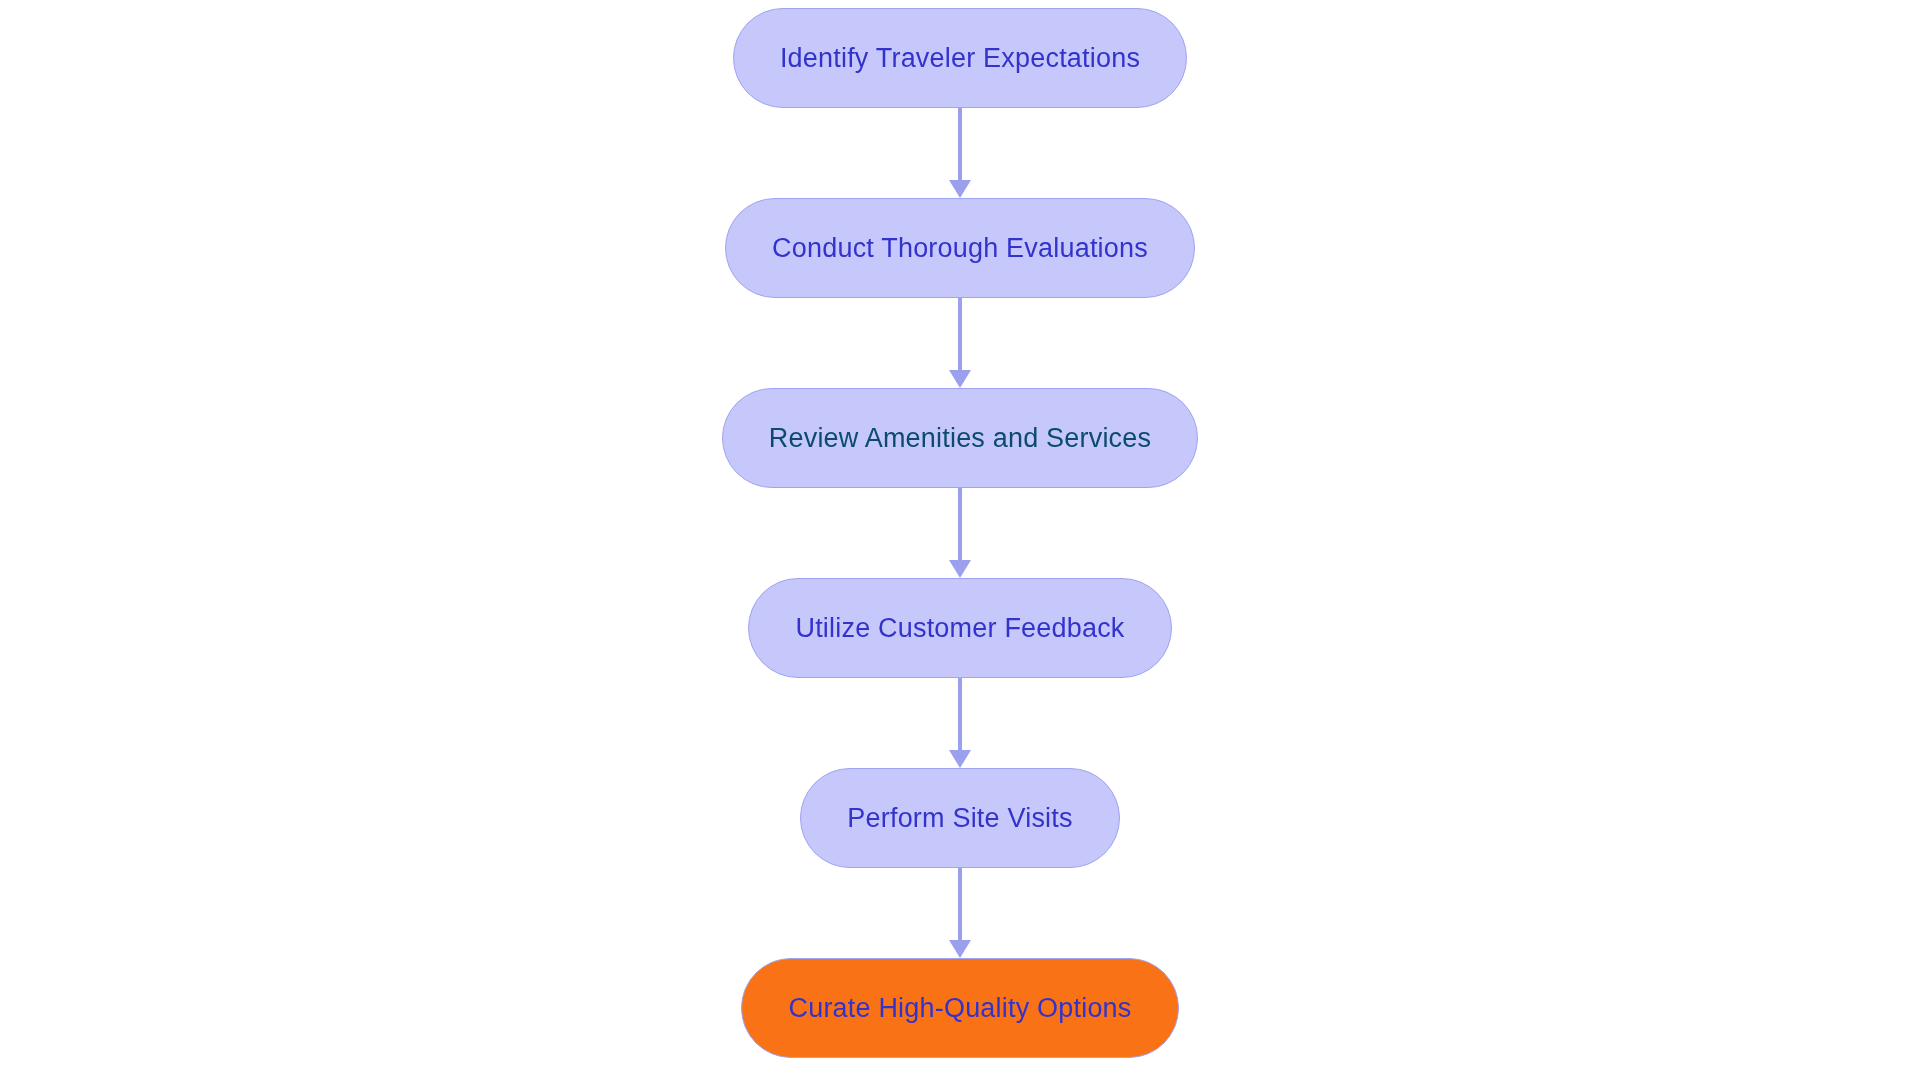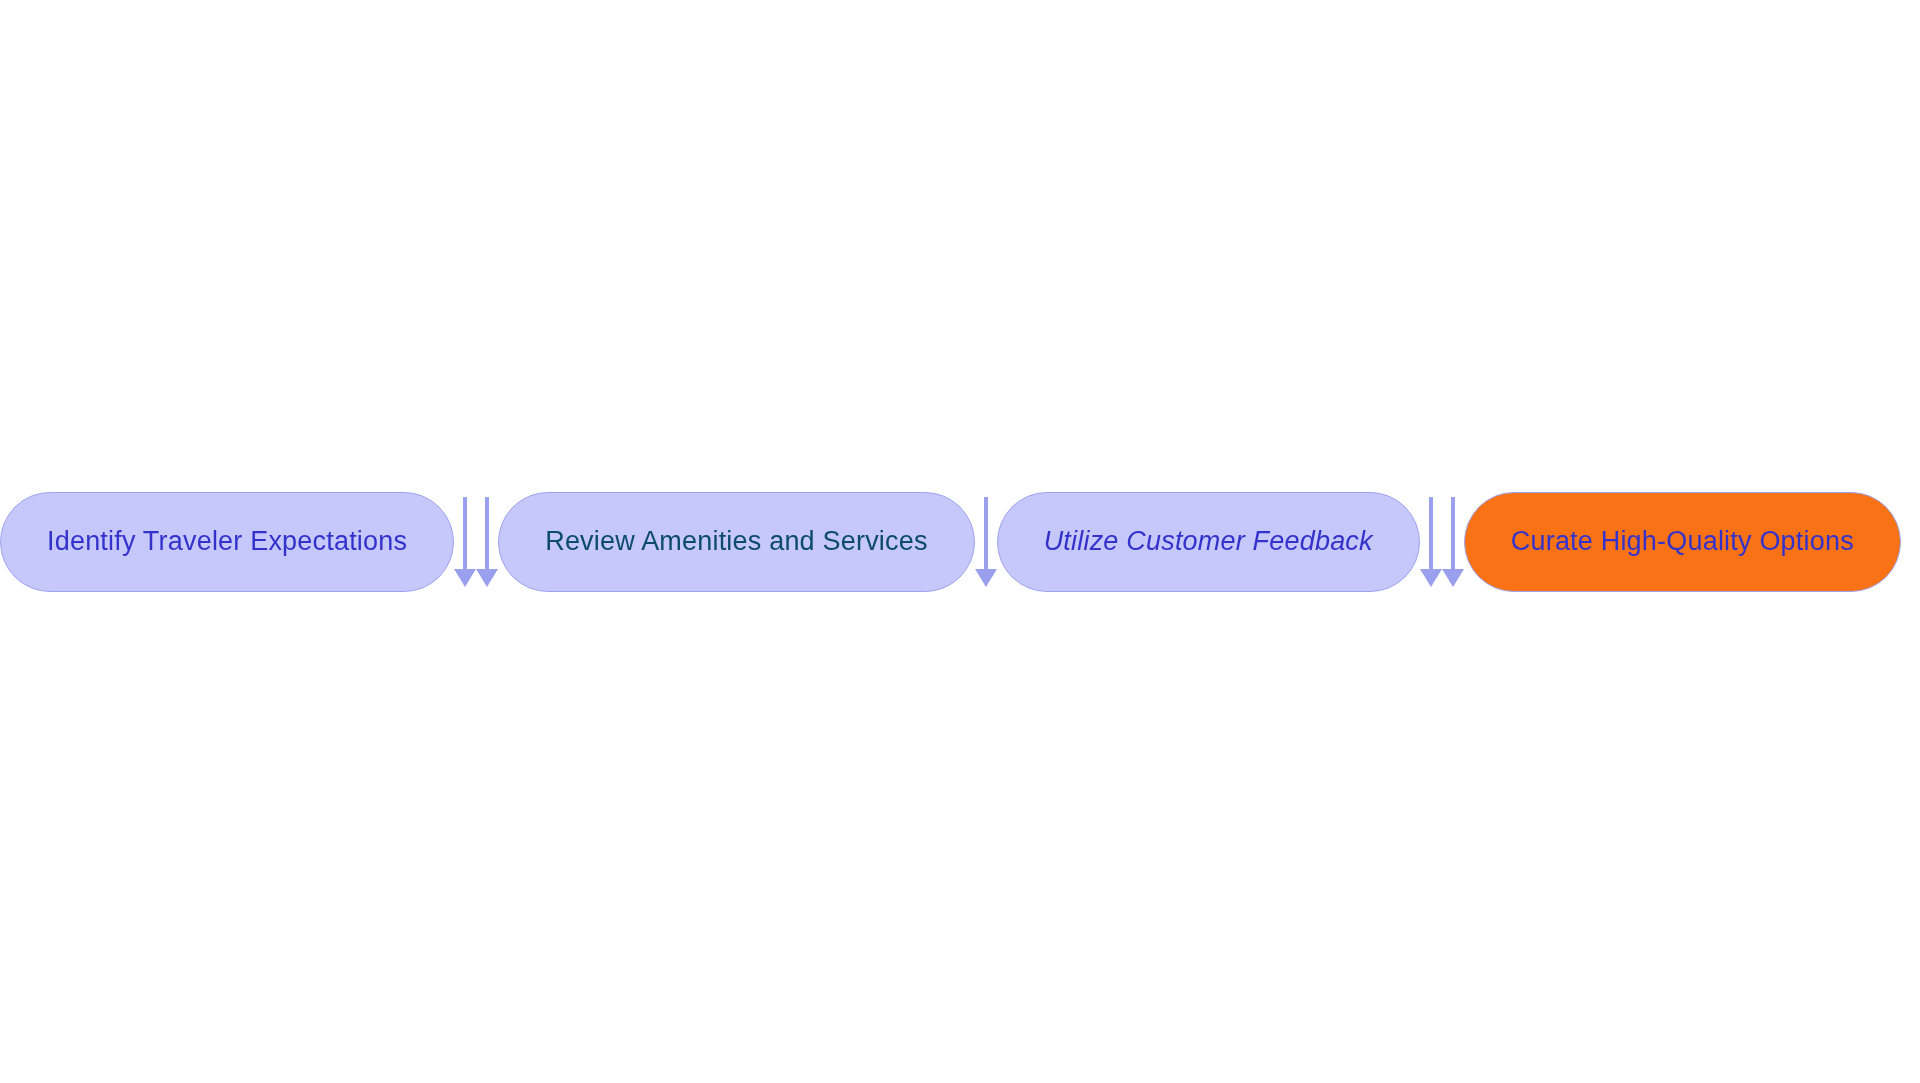--- a/index.html
+++ b/index.html
@@ -13,21 +13,21 @@
     overflow: hidden;
     font-family: "Liberation Sans", sans-serif;
   }
 
   #flowchart {
     position: relative;
     width: 1920px;
     height: 1083px;
     background: #ffffff;
     display: flex;
-    flex-direction: row;
+    flex-direction: column;
     align-items: center;
   }
 
   .node {
     box-sizing: border-box;
     height: 100px;
     border-radius: 50px;
     background: #c6c8fb;
     border: 1px solid #9fa4f0;
     color: #3333cc;
@@ -81,44 +81,50 @@
 
   <div class="node" style="background: rgb(198, 200, 251); border-color: rgb(159, 164, 240); color: rgb(51, 51, 204);">
     <span>Identify Traveler Expectations</span>
   </div>
 
   <div class="connector">
     <span class="shaft" style="background: rgb(154, 160, 238);"></span>
     <span class="head" style="border-top-color: rgb(154, 160, 238);"></span>
   </div>
 
+  <div class="node" style="background: rgb(198, 200, 251); border-color: rgb(159, 164, 240); color: rgb(51, 51, 204);">
+    <span>Conduct Thorough Evaluations</span>
+  </div>
 
   <div class="connector">
     <span class="shaft" style="background: rgb(154, 160, 238);"></span>
     <span class="head" style="border-top-color: rgb(154, 160, 238);"></span>
   </div>
 
   <div class="node" style="background: rgb(198, 200, 251); border-color: rgb(159, 164, 240); color: #0c4a6e;">
     <span>Review Amenities and Services</span>
   </div>
 
   <div class="connector">
     <span class="shaft" style="background: rgb(154, 160, 238);"></span>
     <span class="head" style="border-top-color: rgb(154, 160, 238);"></span>
   </div>
 
-  <div class="node" style="background: rgb(198, 200, 251); border-color: rgb(159, 164, 240); color: rgb(51, 51, 204); font-style: italic;">
+  <div class="node" style="background: rgb(198, 200, 251); border-color: rgb(159, 164, 240); color: rgb(51, 51, 204);">
     <span>Utilize Customer Feedback</span>
   </div>
 
   <div class="connector">
     <span class="shaft" style="background: rgb(154, 160, 238);"></span>
     <span class="head" style="border-top-color: rgb(154, 160, 238);"></span>
   </div>
 
+  <div class="node" style="background: rgb(198, 200, 251); border-color: rgb(159, 164, 240); color: rgb(51, 51, 204);">
+    <span>Perform Site Visits</span>
+  </div>
 
   <div class="connector">
     <span class="shaft" style="background: rgb(154, 160, 238);"></span>
     <span class="head" style="border-top-color: rgb(154, 160, 238);"></span>
   </div>
 
   <div class="node" style="background: #f97316; border-color: rgb(159, 164, 240); color: rgb(51, 51, 204);">
     <span>Curate High-Quality Options</span>
   </div>
 

